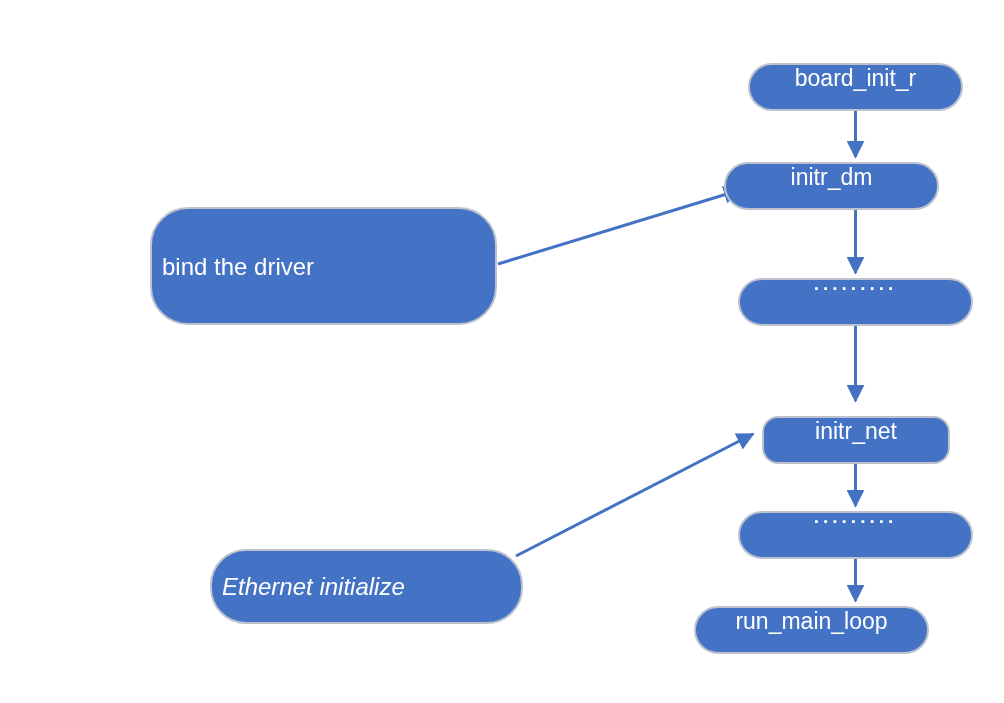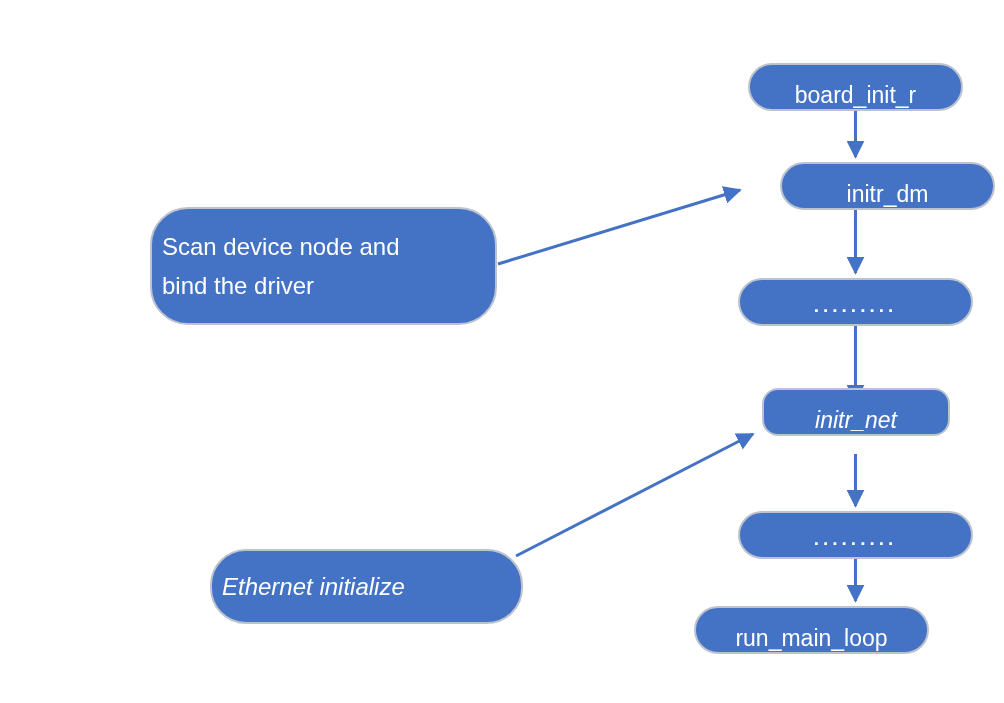--- a/index.html
+++ b/index.html
@@ -17,21 +17,21 @@
     width: 1004px; height: 703px;
     pointer-events: none;
   }
   .node {
     position: absolute;
     box-sizing: border-box;
     background: #4472C4;
     border: 2px solid #bcc3ce;
     color: #ffffff;
     display: flex;
-    align-items: flex-end;
+    align-items: flex-start;
     justify-content: center;
     font-size: 23px;
     white-space: nowrap;
   }
   .node.pill { border-radius: 26px; }
   .node.soft { border-radius: 16px; }
   .node .dots-text {
     font-weight: bold;
     font-size: 19px;
     letter-spacing: 4px;
@@ -69,42 +69,41 @@
     <line x1="855.5" y1="454" x2="855.5" y2="506" stroke="#4472C4" stroke-width="3" marker-end="url(#ah)"></line>
     <line x1="855.5" y1="559" x2="855.5" y2="601" stroke="#4472C4" stroke-width="3" marker-end="url(#ah)"></line>
     <line x1="498" y1="264" x2="740" y2="190" stroke="#4472C4" stroke-width="3" marker-end="url(#ah)"></line>
     <line x1="516" y1="556" x2="753" y2="434" stroke="#4472C4" stroke-width="3" marker-end="url(#ah)"></line>
   </svg>
 
   <div class="node pill" style="left:748px; top:63px; width:215px; height:48px;">
     <span>board_init_r</span>
   </div>
 
-  <div class="node pill" style="left:780px; top:162px; width:215px; height:48px;">
+  <div class="node pill" style="left:724px; top:162px; width:215px; height:48px;">
     <span>initr_dm</span>
   </div>
 
   <div class="node pill" style="left:738px; top:278px; width:235px; height:48px;">
     <span class="dots-text">.........</span>
   </div>
 
-  <div class="node soft" style="left:762px; top:388px; width:188px; height:48px;font-style:italic;">
+  <div class="node soft" style="left:762px; top:416px; width:188px; height:48px;">
     <span>initr_net</span>
   </div>
 
   <div class="node pill" style="left:738px; top:511px; width:235px; height:48px;">
     <span class="dots-text">.........</span>
   </div>
 
   <div class="node pill" style="left:694px; top:606px; width:235px; height:48px;">
     <span>run_main_loop</span>
   </div>
 
   <div class="callout" style="left:150px; top:207px; width:347px; height:118px; border-radius:38px;">
-    <div>Scan device node and</div>
     <div>bind the driver</div>
   </div>
 
   <div class="callout" style="left:210px; top:549px; width:313px; height:75px; border-radius:36px;font-style:italic;">
     <div>Ethernet initialize</div>
   </div>
 
 </div>
 
 </body></html>

